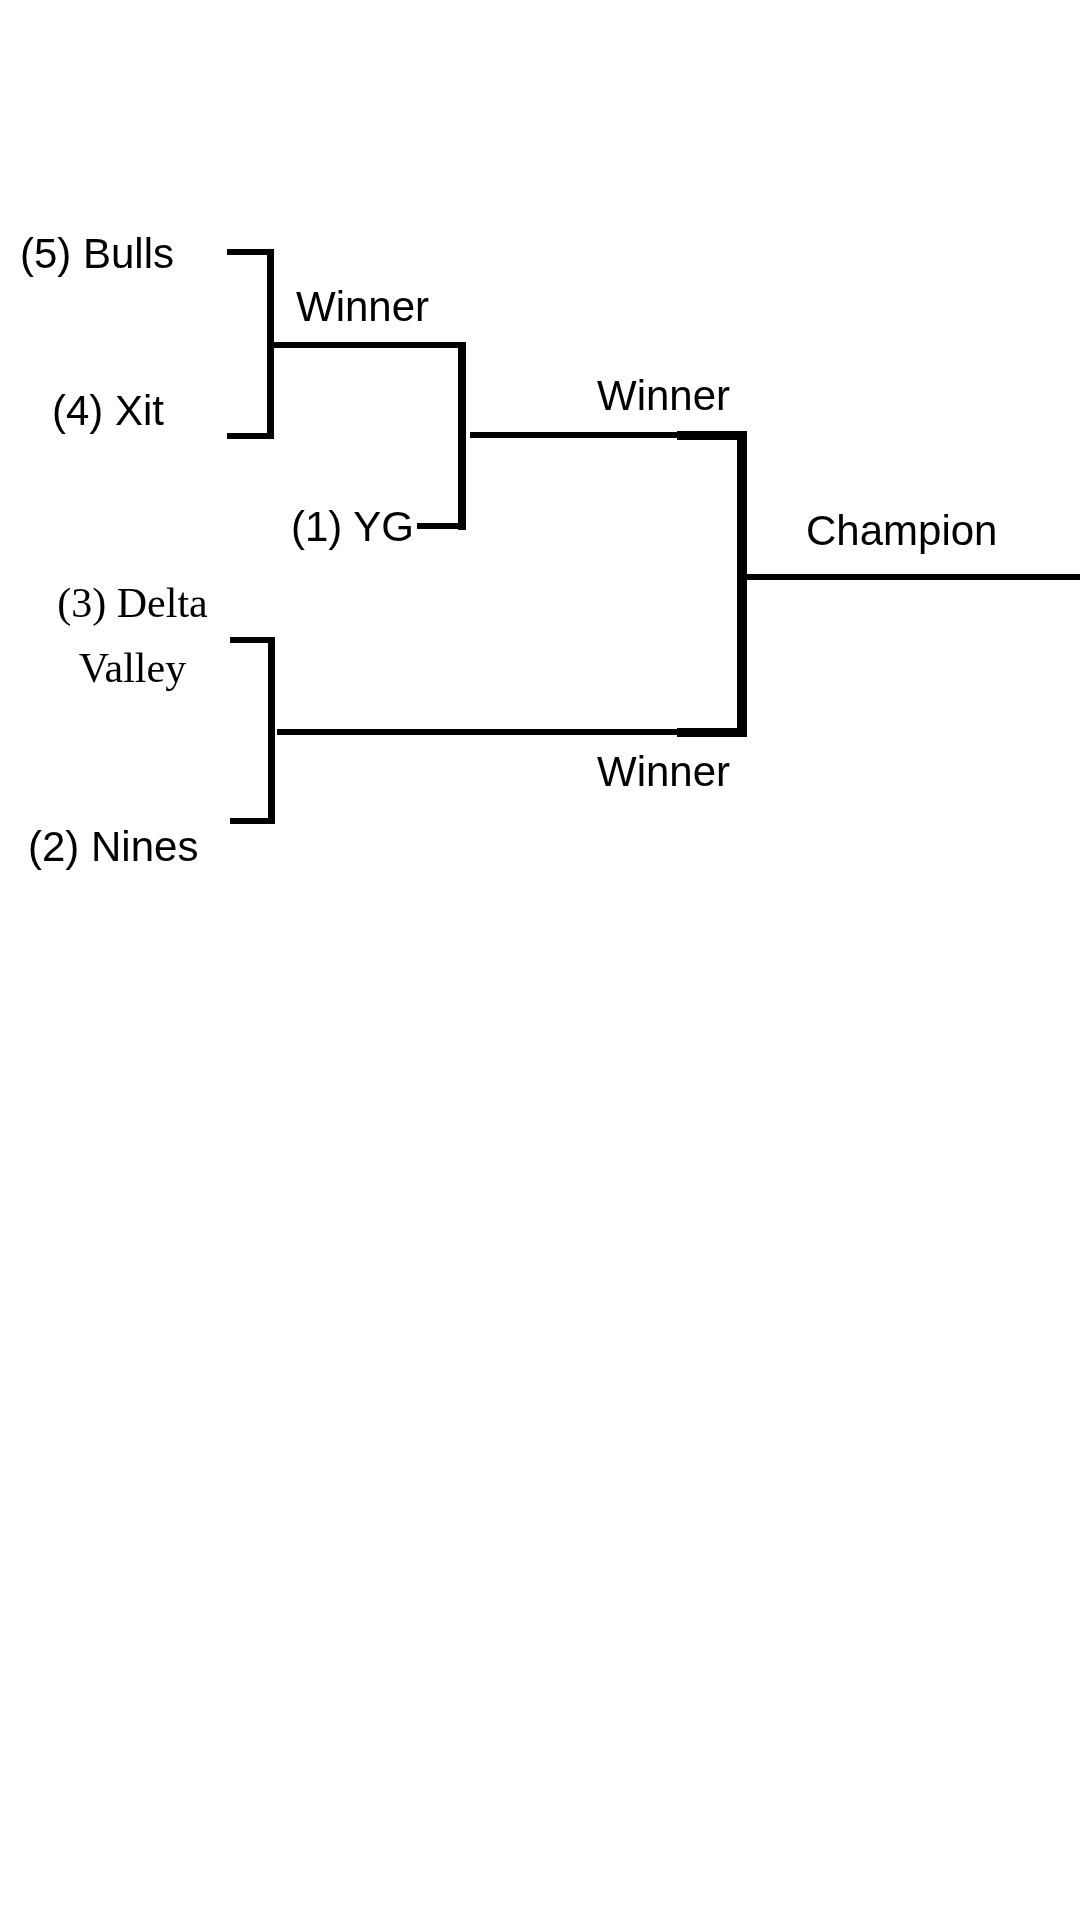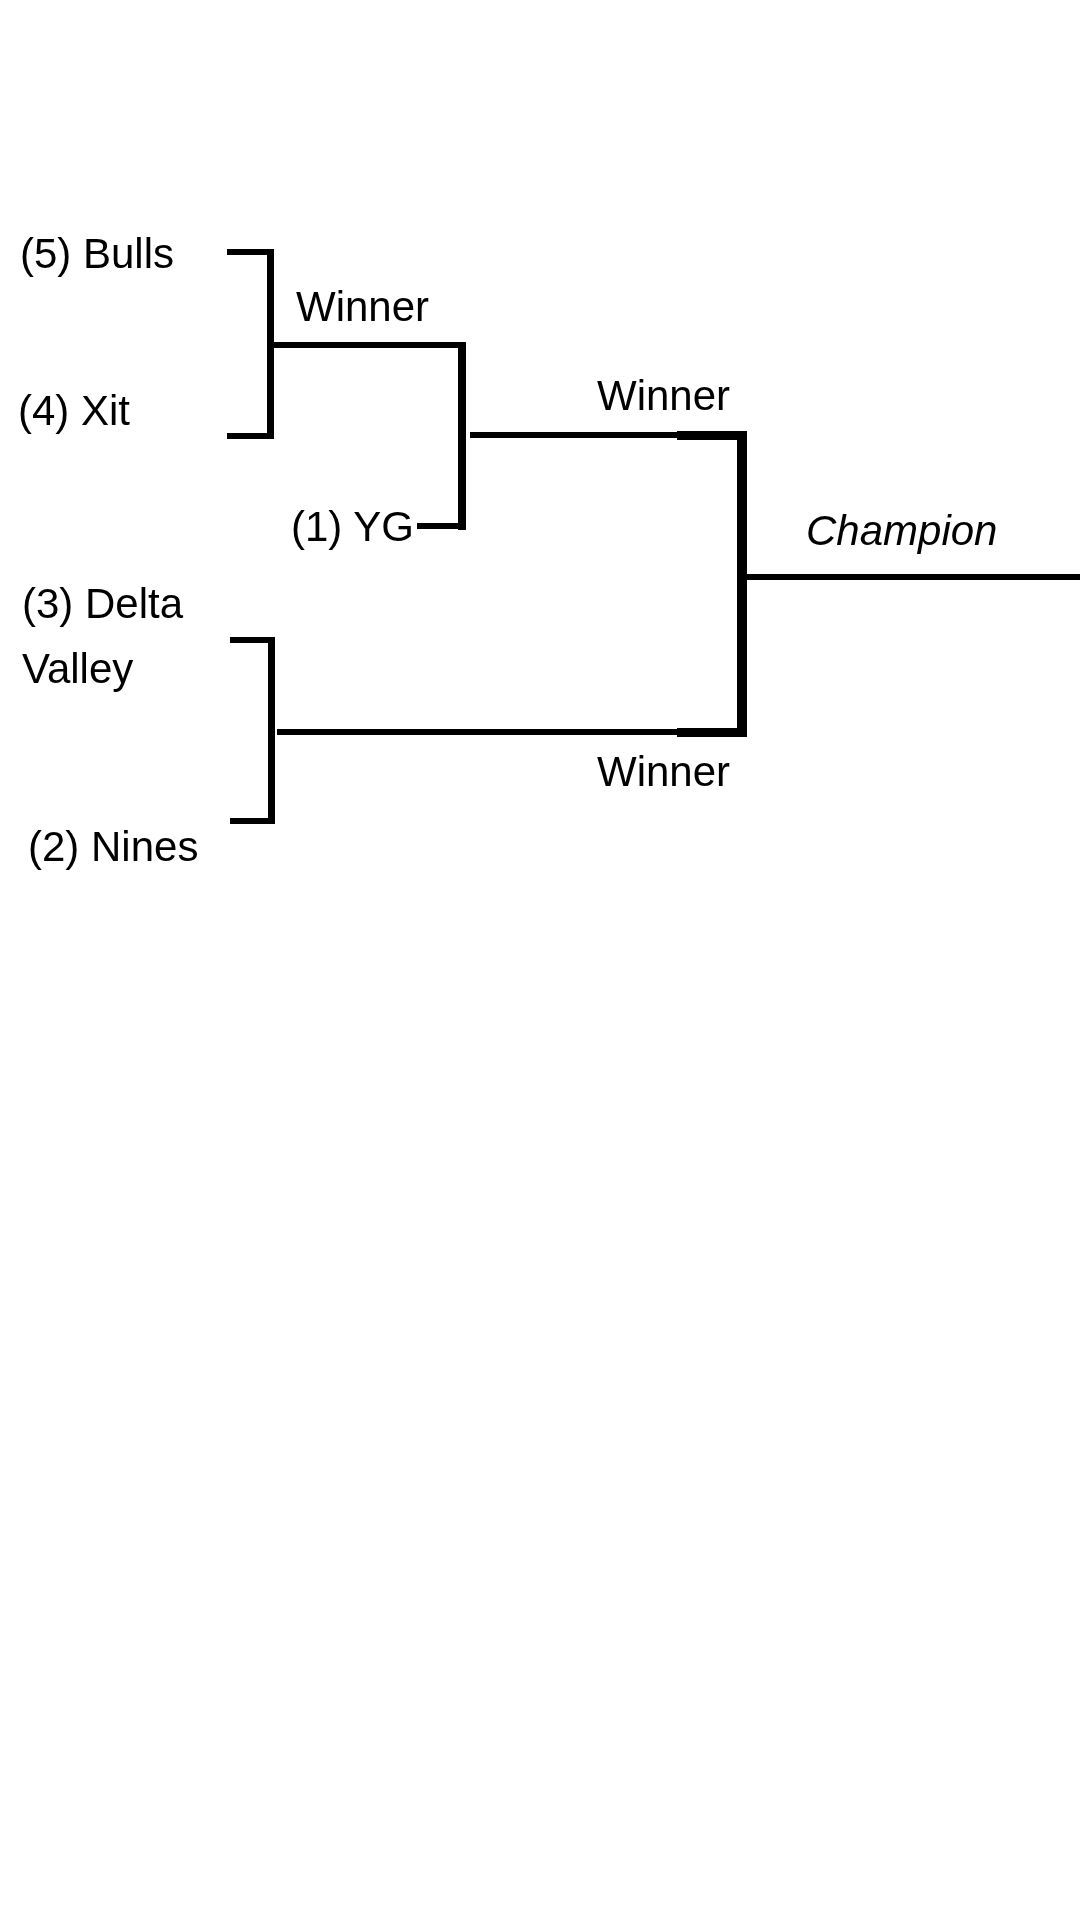--- a/index.html
+++ b/index.html
@@ -18,21 +18,21 @@
     font-family: "Liberation Sans", "DejaVu Sans", sans-serif;
     color: var(--ink);
   }
   .txt {
     position: absolute;
     font-size: 42px;
     line-height: 65px;
     white-space: nowrap;
     color: var(--ink);
   }
-  .txt.center { white-space: normal; }
+  .txt.center { text-align: center; white-space: normal; }
   .line {
     position: absolute;
     background: var(--ink);
   }
 </style>
 </head>
 <body>
 
 <div id="screen">
 
@@ -50,32 +50,32 @@
   <div class="line" style="left:273px; top:342px; width:193px; height:6px;"></div>
 
   <div class="line" style="left:458px; top:342px; width:8px; height:188px;"></div>
   <div class="txt" style="left:291px; top:494px;">(1) YG</div>
   <div class="line" style="left:417px; top:523px; width:41px; height:6px;"></div>
 
   <div class="txt" style="left:597px; top:363px;">Winner</div>
   <div class="line" style="left:470px; top:432px; width:207px; height:6px;"></div>
   <div class="line" style="left:677px; top:431px; width:70px; height:9px;"></div>
 
-  <div class="txt center" style="left:22px; top:571px; width:185px;">
+  <div class="txt center" style="left:40px; top:571px; width:185px;font-family:Liberation Serif, serif;">
     <div>(3) Delta</div>
     <div>Valley</div>
   </div>
 
   <div class="txt" style="left:28px; top:794px;margin-top:20px;">(2) Nines</div>
 
   <div class="line" style="left:230px; top:637px; width:44px; height:6px;"></div>
   <div class="line" style="left:268px; top:637px; width:7px; height:187px;"></div>
   <div class="line" style="left:230px; top:818px; width:44px; height:6px;"></div>
 
   <div class="line" style="left:277px; top:729px; width:400px; height:6px;"></div>
   <div class="line" style="left:677px; top:728px; width:70px; height:9px;"></div>
   <div class="txt" style="left:597px; top:739px;">Winner</div>
 
   <div class="line" style="left:737px; top:431px; width:10px; height:306px;"></div>
-  <div class="txt" style="left:806px; top:498px;font-style:italic;">Champion</div>
+  <div class="txt" style="left:806px; top:498px;">Champion</div>
   <div class="line" style="left:747px; top:574px; width:333px; height:6px;"></div>
 
 </div>
 
 </body></html>

